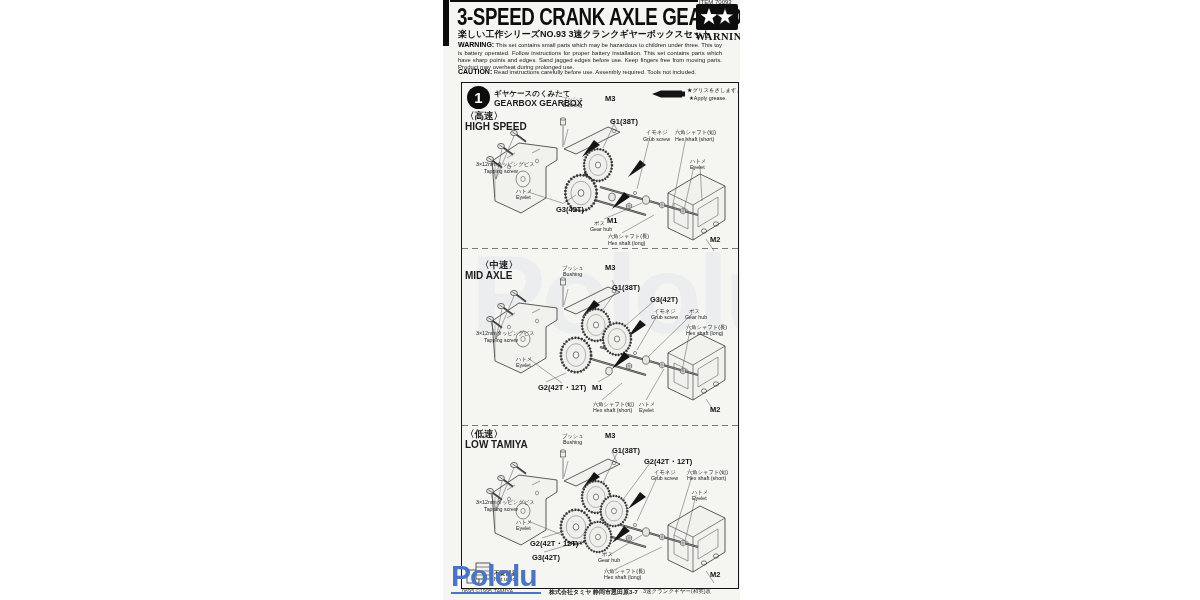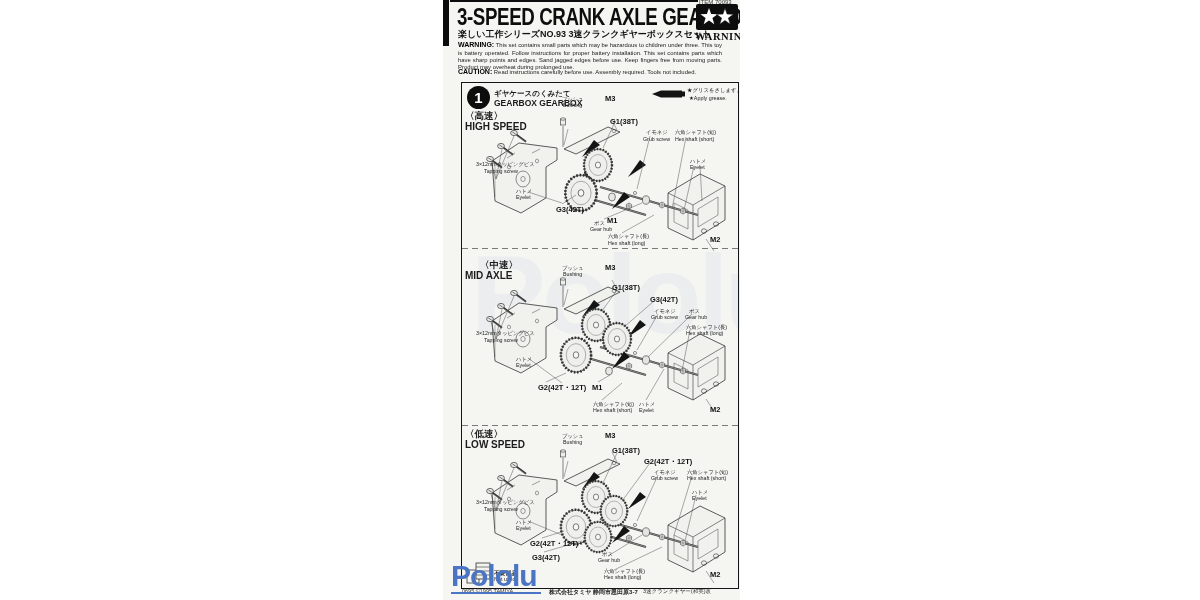--- a/index.html
+++ b/index.html
@@ -245,21 +245,21 @@
     <div class="lc" style="left:54px;top:279px">Eyelet</div>
     <div class="lp" style="left:76px;top:300px">G2(42T・12T)</div>
     <div class="lp" style="left:130px;top:300px">M1</div>
     <div class="lc" style="left:131px;top:318px">六角シャフト(短)</div>
     <div class="lc" style="left:131px;top:324px">Hex shaft (short)</div>
     <div class="lc" style="left:177px;top:318px">ハトメ</div>
     <div class="lc" style="left:177px;top:324px">Eyelet</div>
     <div class="lp" style="left:248px;top:322px">M2</div>
 
     <div class="secjp" style="left:3px;top:345px">〈低速〉</div>
-    <div class="secen" style="left:3px;top:356px">LOW SPEED</div>
+    <div class="secen" style="left:3px;top:356px">LOW TAMIYA</div>
     <div class="lc" style="left:100px;top:350px">ブッシュ</div>
     <div class="lc" style="left:101px;top:356px">Bushing</div>
     <div class="lp" style="left:143px;top:348px">M3</div>
     <div class="lp" style="left:150px;top:363px">G1(38T)</div>
     <div class="lp" style="left:182px;top:374px">G2(42T・12T)</div>
     <div class="lc" style="left:192px;top:386px">イモネジ</div>
     <div class="lc" style="left:189px;top:392px">Grub screw</div>
     <div class="lc" style="left:225px;top:386px">六角シャフト(短)</div>
     <div class="lc" style="left:225px;top:392px">Hex shaft (short)</div>
     <div class="lc" style="left:230px;top:406px">ハトメ</div>

